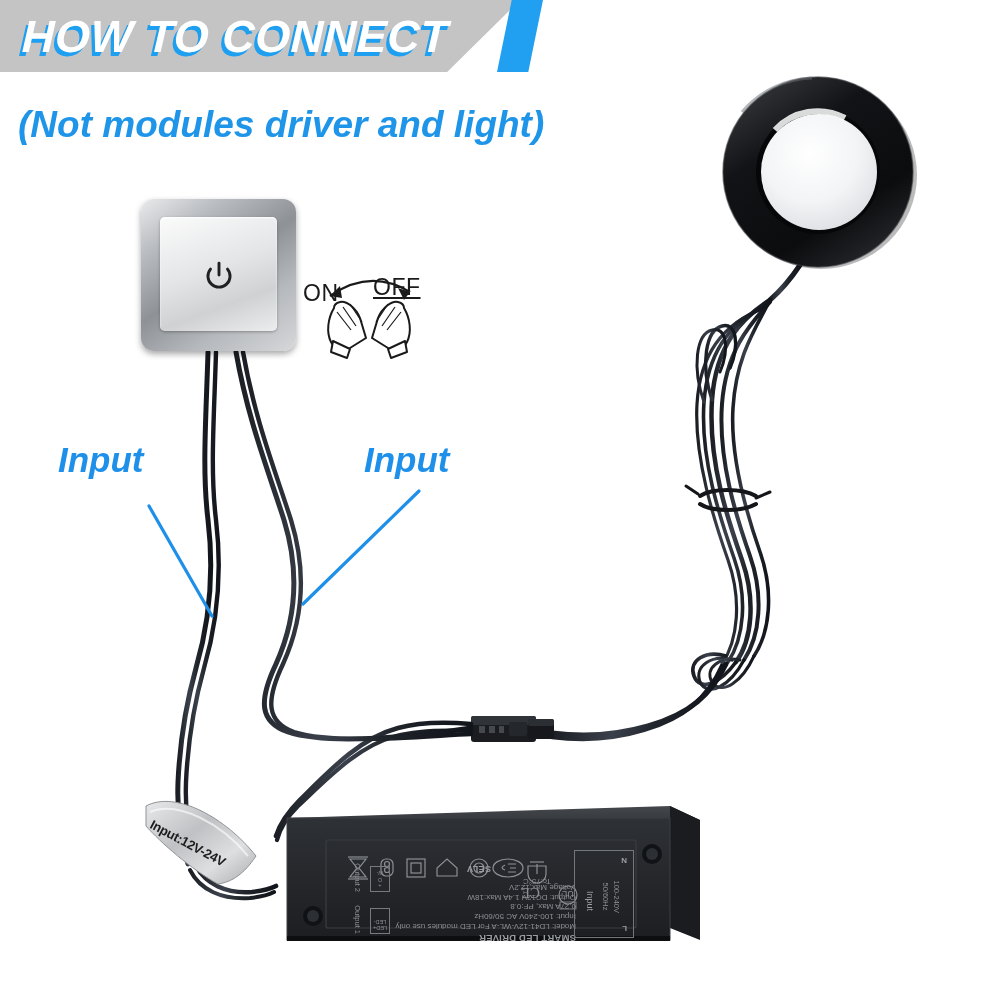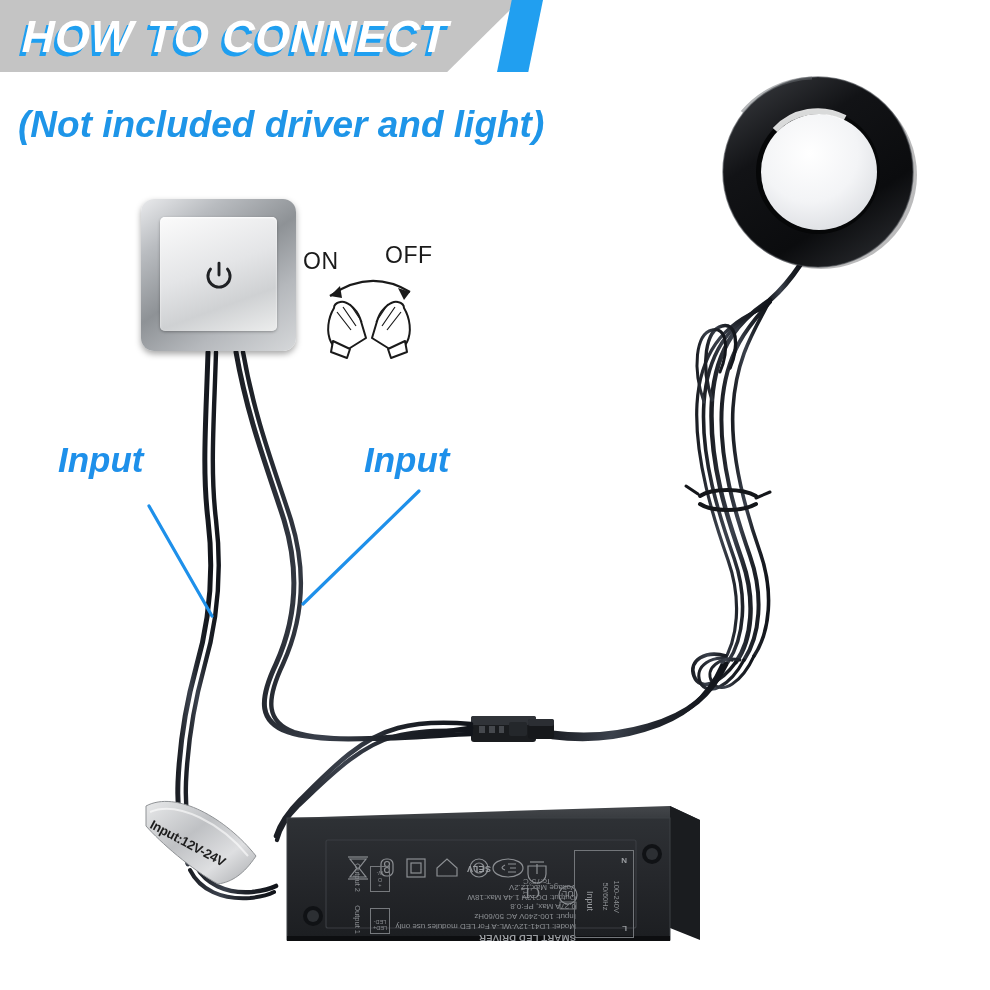--- a/index.html
+++ b/index.html
@@ -89,23 +89,24 @@
     top: 240px;
     width: 140px;
     height: 115px;
   }
   .gesture-text {
     position: absolute;
     font-size: 23px;
     font-weight: normal;
     color: #1a1a1a;
     letter-spacing: 0.5px;
+    margin-top: 32px;
   }
   #gesture-on { left: 6px; top: 8px; }
-  #gesture-off { left: 88px; top: 2px; }
+  #gesture-off { left: 76px; top: 2px; text-decoration: underline; }
 
   
   #switch-unit {
     position: absolute;
     left: 141px;
     top: 199px;
     width: 155px;
     height: 152px;
   }
   #switch-bezel {
@@ -275,21 +276,21 @@
   }
 </style>
 </head>
 <body>
 
 <div id="stage">
 
   <div id="header-banner"></div>
   <div id="header-stripe"></div>
   <div id="header-title">HOW TO CONNECT</div>
-  <div id="subtitle">(Not included driver and light)</div>
+  <div id="subtitle">(Not modules driver and light)</div>
 
   <svg id="art" viewBox="0 0 990 990">
     <defs>
       <linearGradient id="cableGrad" x1="0" y1="0" x2="1" y2="0">
         <stop offset="0%" stop-color="#1b1e24"></stop>
         <stop offset="35%" stop-color="#3b414c"></stop>
         <stop offset="60%" stop-color="#20242b"></stop>
         <stop offset="100%" stop-color="#11141a"></stop>
       </linearGradient>
       <radialGradient id="lensGrad" cx="42%" cy="34%" r="72%">

